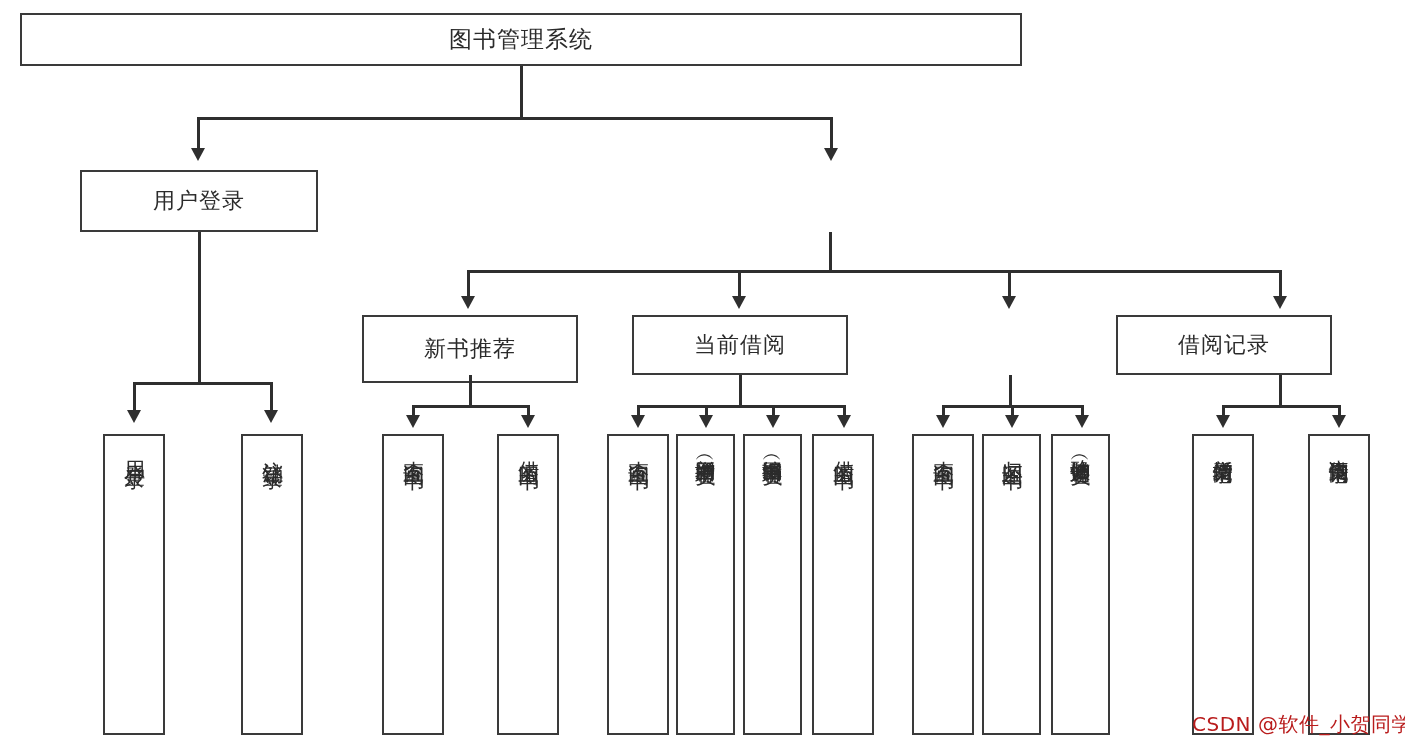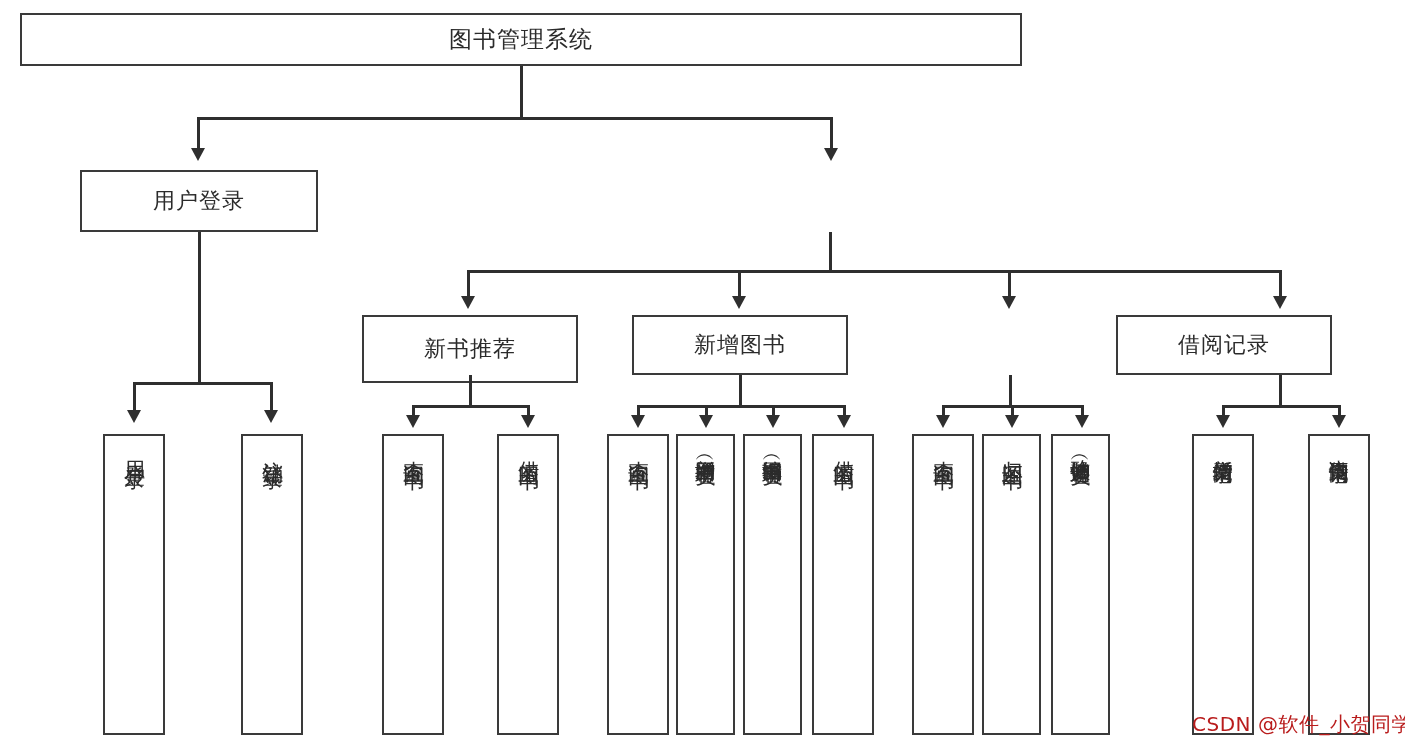--- a/index.html
+++ b/index.html
@@ -103,21 +103,21 @@
   <div class="arrow" style="left:732px;top:296px;"></div>
   <div class="ln v" style="left:1008px;top:270px;height:28px;"></div>
   <div class="arrow" style="left:1002px;top:296px;"></div>
   <div class="ln v" style="left:1279px;top:270px;height:28px;"></div>
   <div class="arrow" style="left:1273px;top:296px;"></div>
 
   <div class="node h" style="left:362px;top:315px;width:216px;height:68px;">
     <span>新书推荐</span>
   </div>
   <div class="node h" style="left:632px;top:315px;width:216px;height:60px;">
-    <span>新增图书</span>
+    <span>当前借阅</span>
   </div>
   <div class="node h" style="left:1116px;top:315px;width:216px;height:60px;">
     <span>借阅记录</span>
   </div>
 
   <div class="ln v" style="left:469px;top:375px;height:32px;"></div>
   <div class="ln h" style="left:412px;top:405px;width:115px;"></div>
   <div class="ln v" style="left:412px;top:405px;height:12px;"></div>
   <div class="arrow" style="left:406px;top:415px;"></div>
   <div class="ln v" style="left:527px;top:405px;height:12px;"></div>

